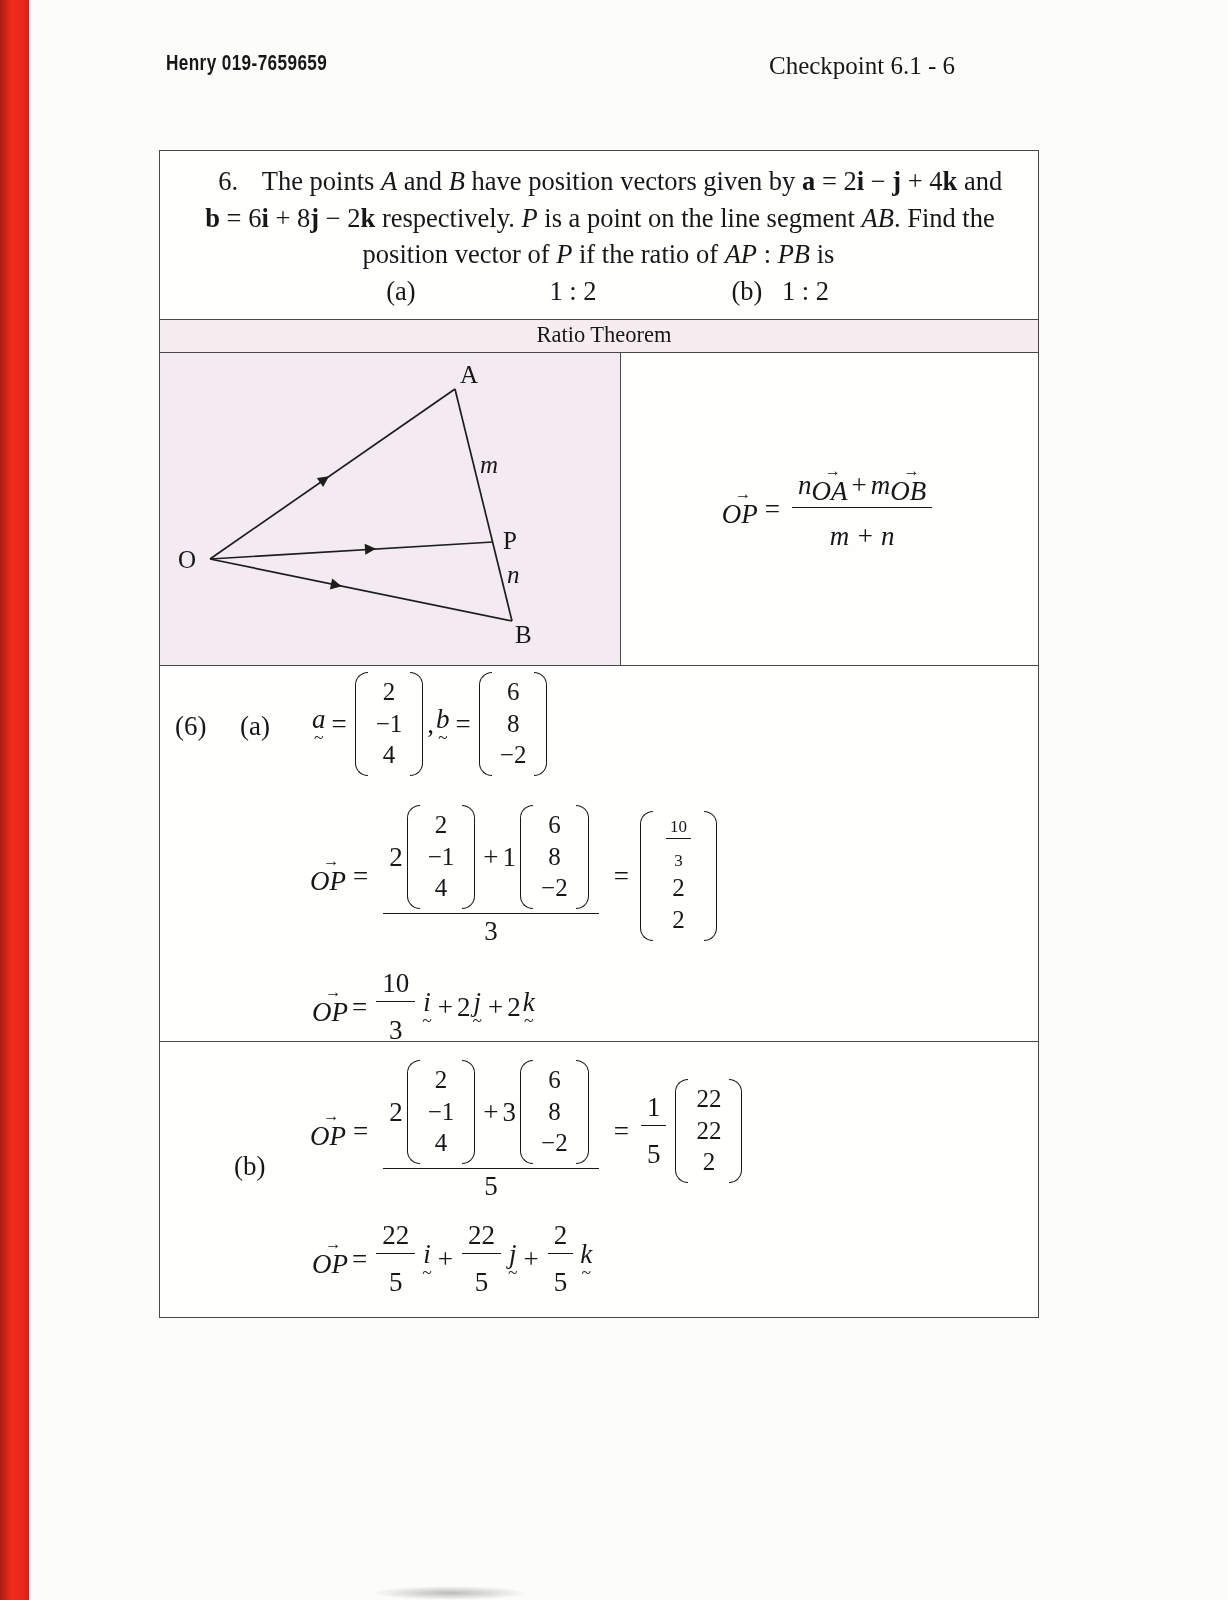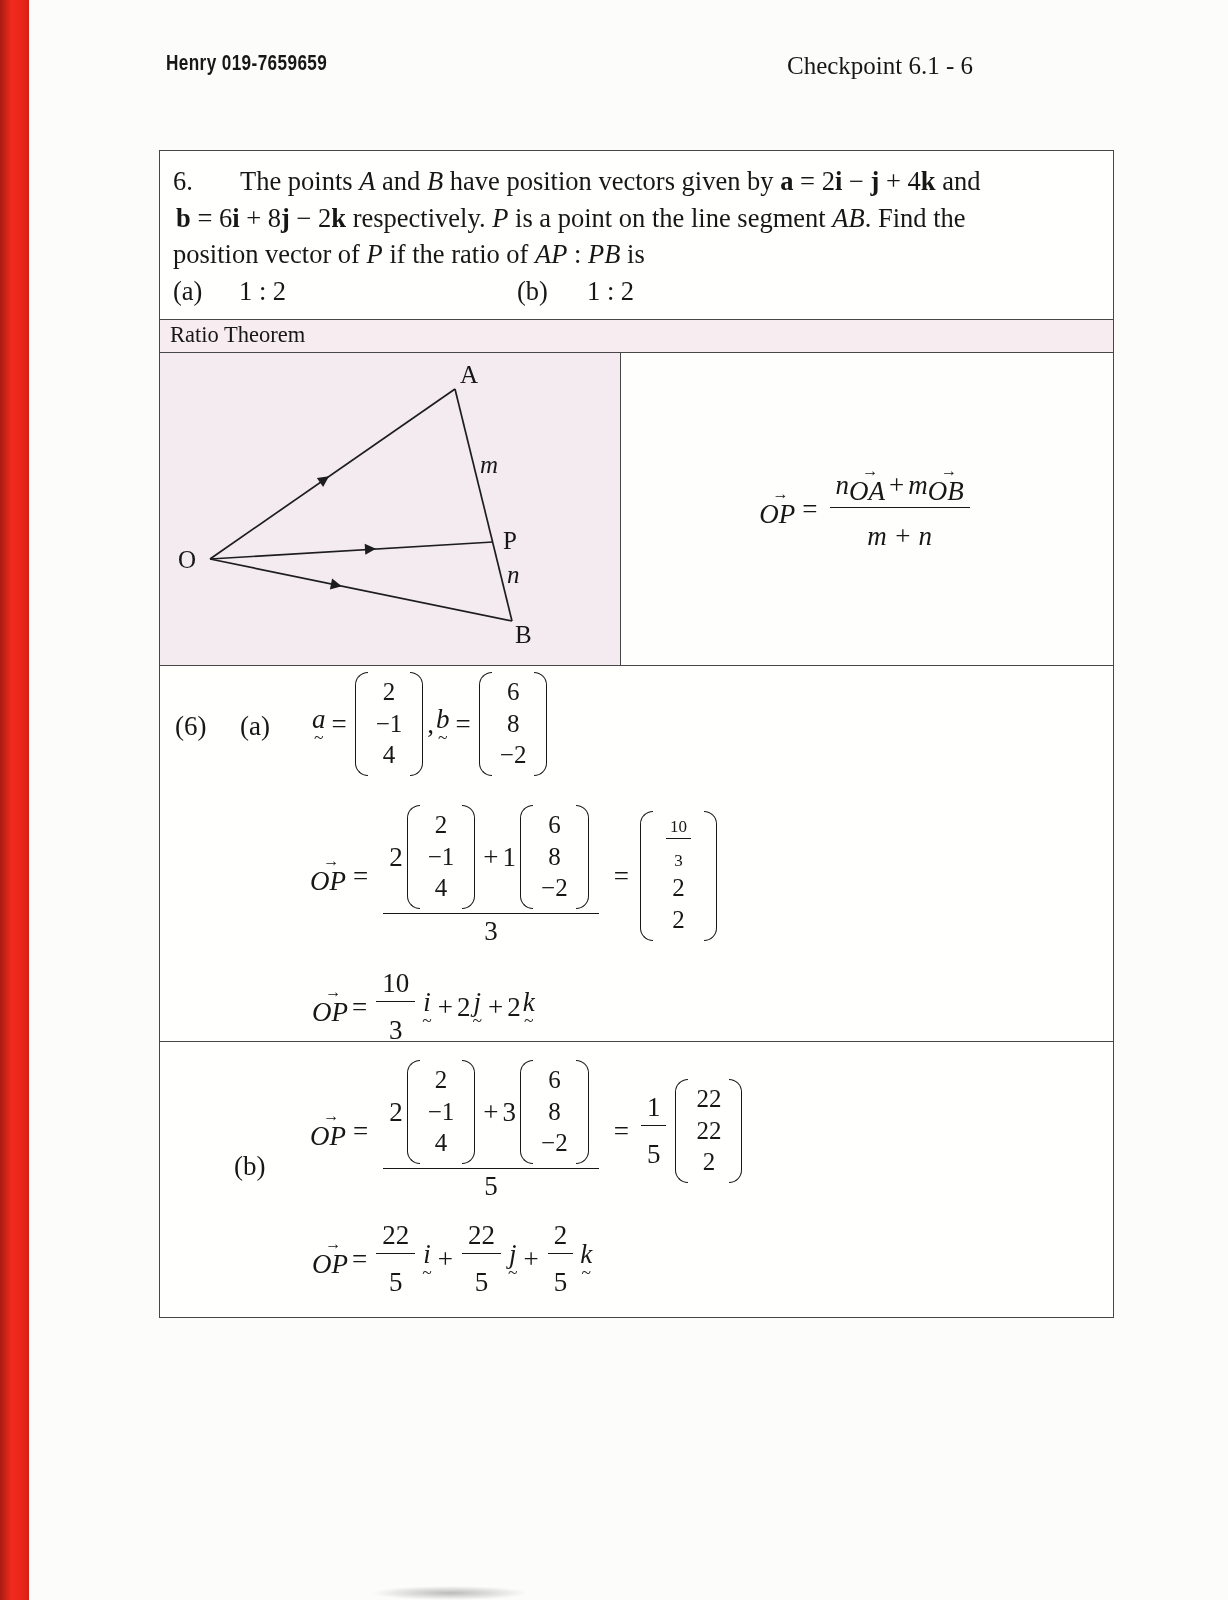--- a/index.html
+++ b/index.html
@@ -12,24 +12,24 @@
   *{box-sizing:border-box;margin:0;padding:0;}
   html,body{background:#ffffff;}
   body{position:relative;width:1228px;height:1600px;background:#fcfcfa;font-family:"Liberation Serif",serif;color:var(--ink);overflow:hidden;}
 
   .red-strip{position:absolute;left:0;top:0;width:29px;height:100%;
     background:linear-gradient(90deg,#a81b12 0%,#f12b1d 40%,#e8251a 80%,#d62015 100%);}
 
   .header-left{position:absolute;left:166px;top:50px;font-family:"Liberation Sans",sans-serif;
     font-size:22px;font-weight:600;letter-spacing:.5px;display:inline-block;
     transform:scaleX(.78);transform-origin:left center;}
-  .header-right{position:absolute;left:787px;top:52px;font-size:25px;}
-
-  .doc-box{position:absolute;left:159px;top:150px;width:955px;height:1168px;
-    border:1.6px solid var(--line);background:#fffffe;}
+  .header-right{position:absolute;left:769px;top:52px;font-size:25px;}
+
+  .doc-box{position:absolute;left:159px;top:150px;width:880px;height:1168px;
+    border:1.6px solid var(--line);background:#fffffe;text-align:center;}
 
   
   .problem{position:absolute;left:0;top:0;width:100%;height:168px;padding:12px 14px 0 13px;
     font-size:26.5px;line-height:36.5px;}
   .pnum{display:inline-block;width:67px;}
   .seg-i{font-style:italic;}
   .seg-b{font-weight:bold;}
   .opt-a-label{display:inline-block;width:66px;}
   .opt-a-val{display:inline-block;width:278px;}
   .opt-b-label{display:inline-block;width:70px;}

